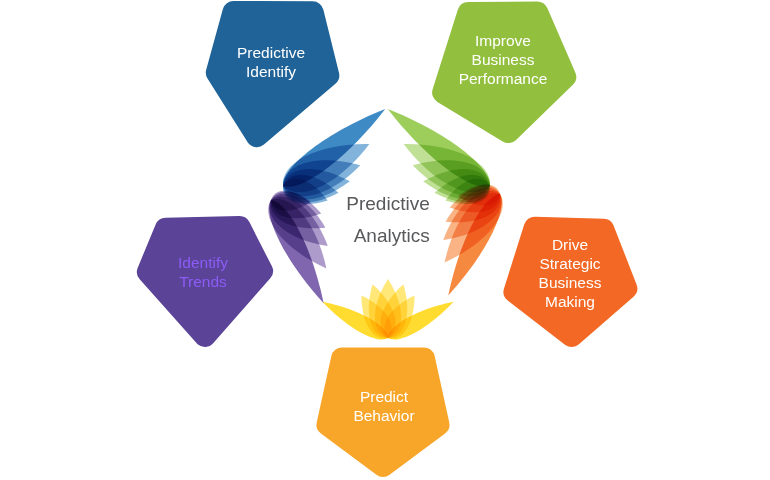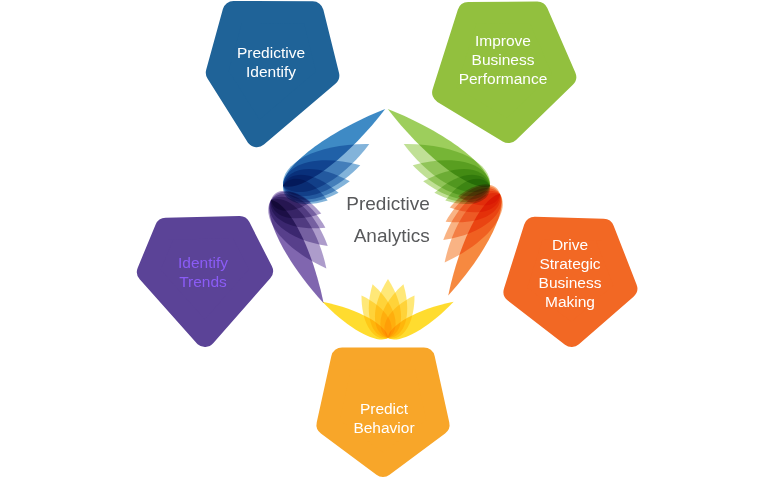--- a/index.html
+++ b/index.html
@@ -105,21 +105,21 @@
       <div>Improve</div>
       <div>Business</div>
       <div>Performance</div>
     </div>
     <div class="node-label" style="left: 570px; top: 273px; color: rgb(255, 255, 255); text-align: center;">
       <div>Drive</div>
       <div>Strategic</div>
       <div>Business</div>
       <div>Making</div>
     </div>
-    <div class="node-label" style="left: 384px; top: 406px; color: rgb(255, 255, 255); margin-top: 12px;">
+    <div class="node-label" style="left: 384px; top: 406px; color: rgb(255, 255, 255);">
       <div>Predict</div>
       <div>Behavior</div>
     </div>
     <div class="node-label" style="left: 203px; top: 272px; color: #8b5cf6;">
       <div>Identify</div>
       <div>Trends</div>
     </div>
   </div>
 
 </body></html>

